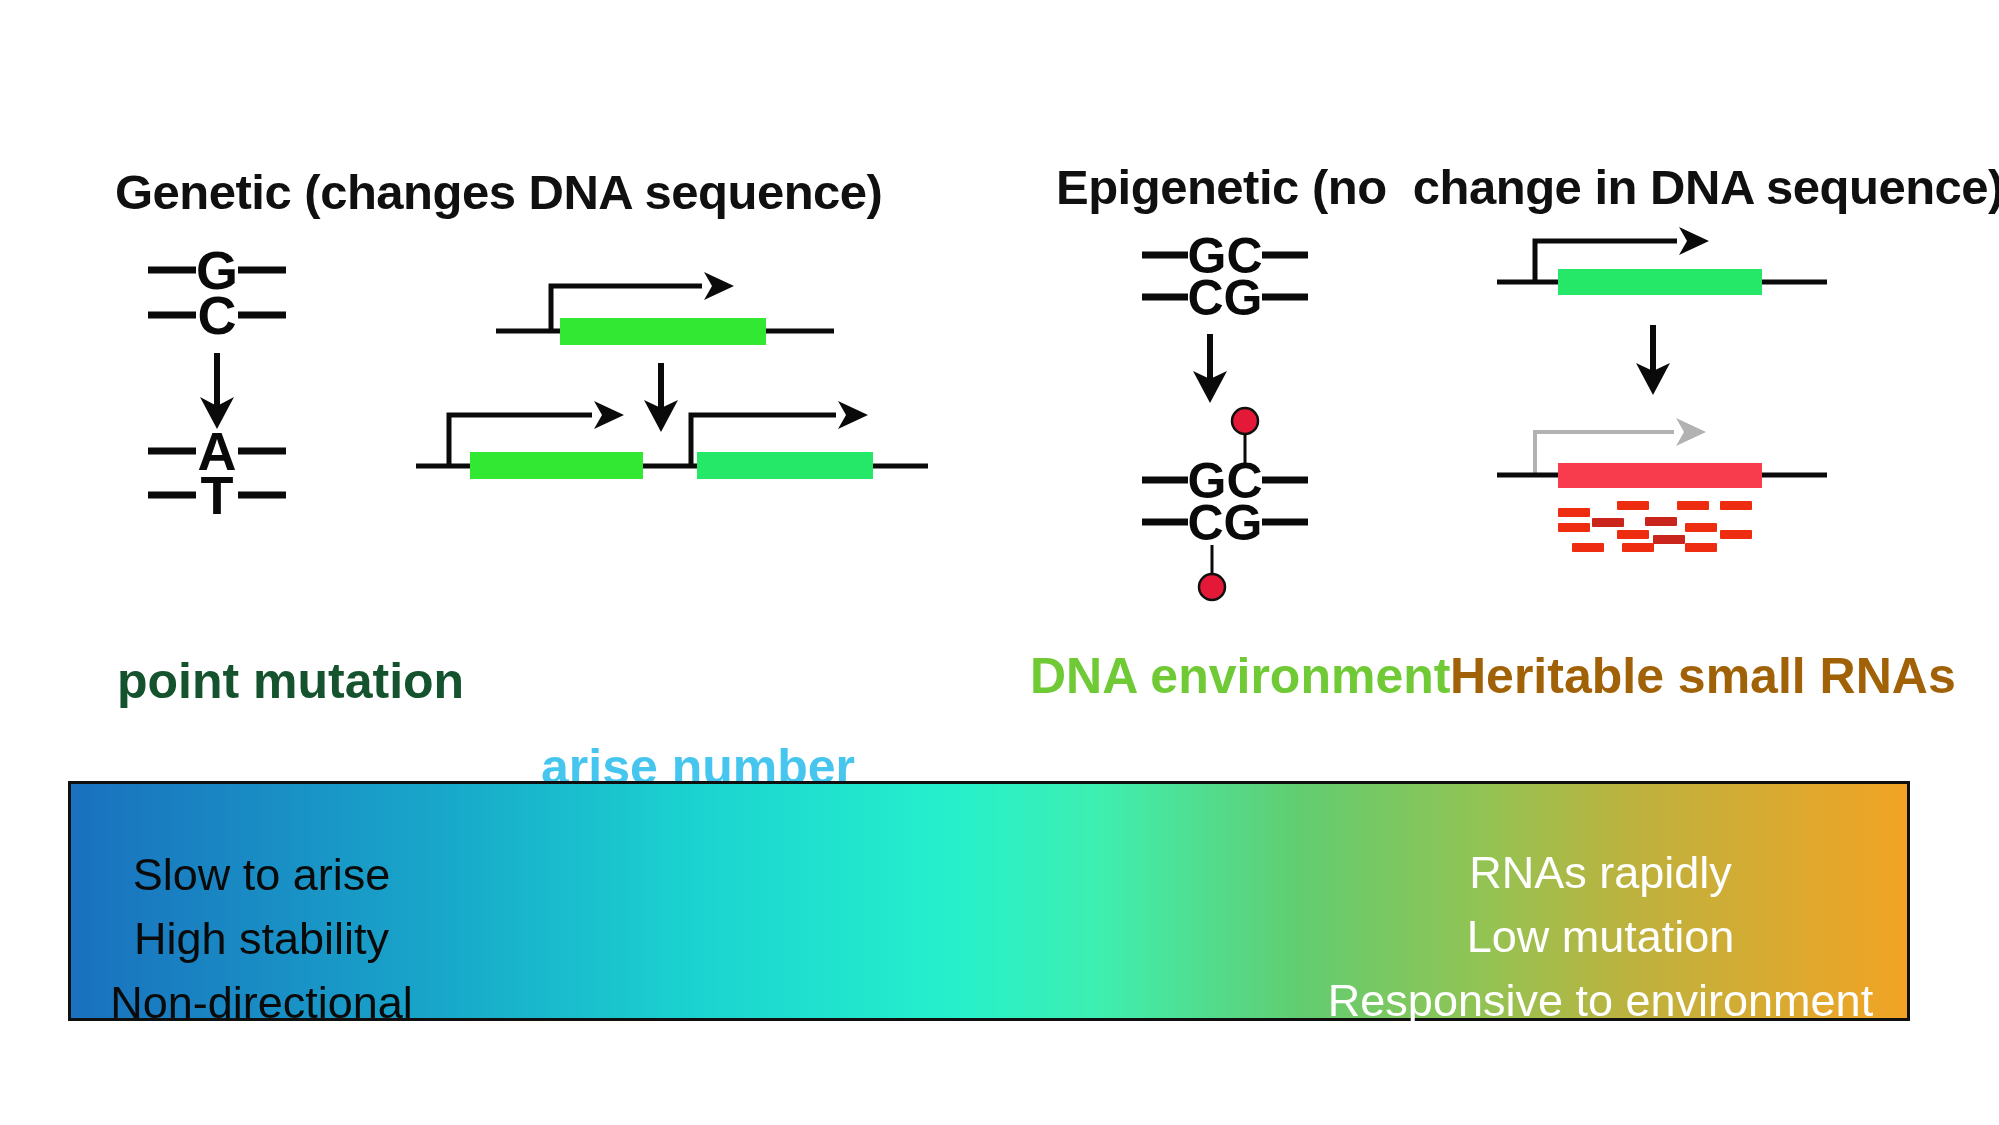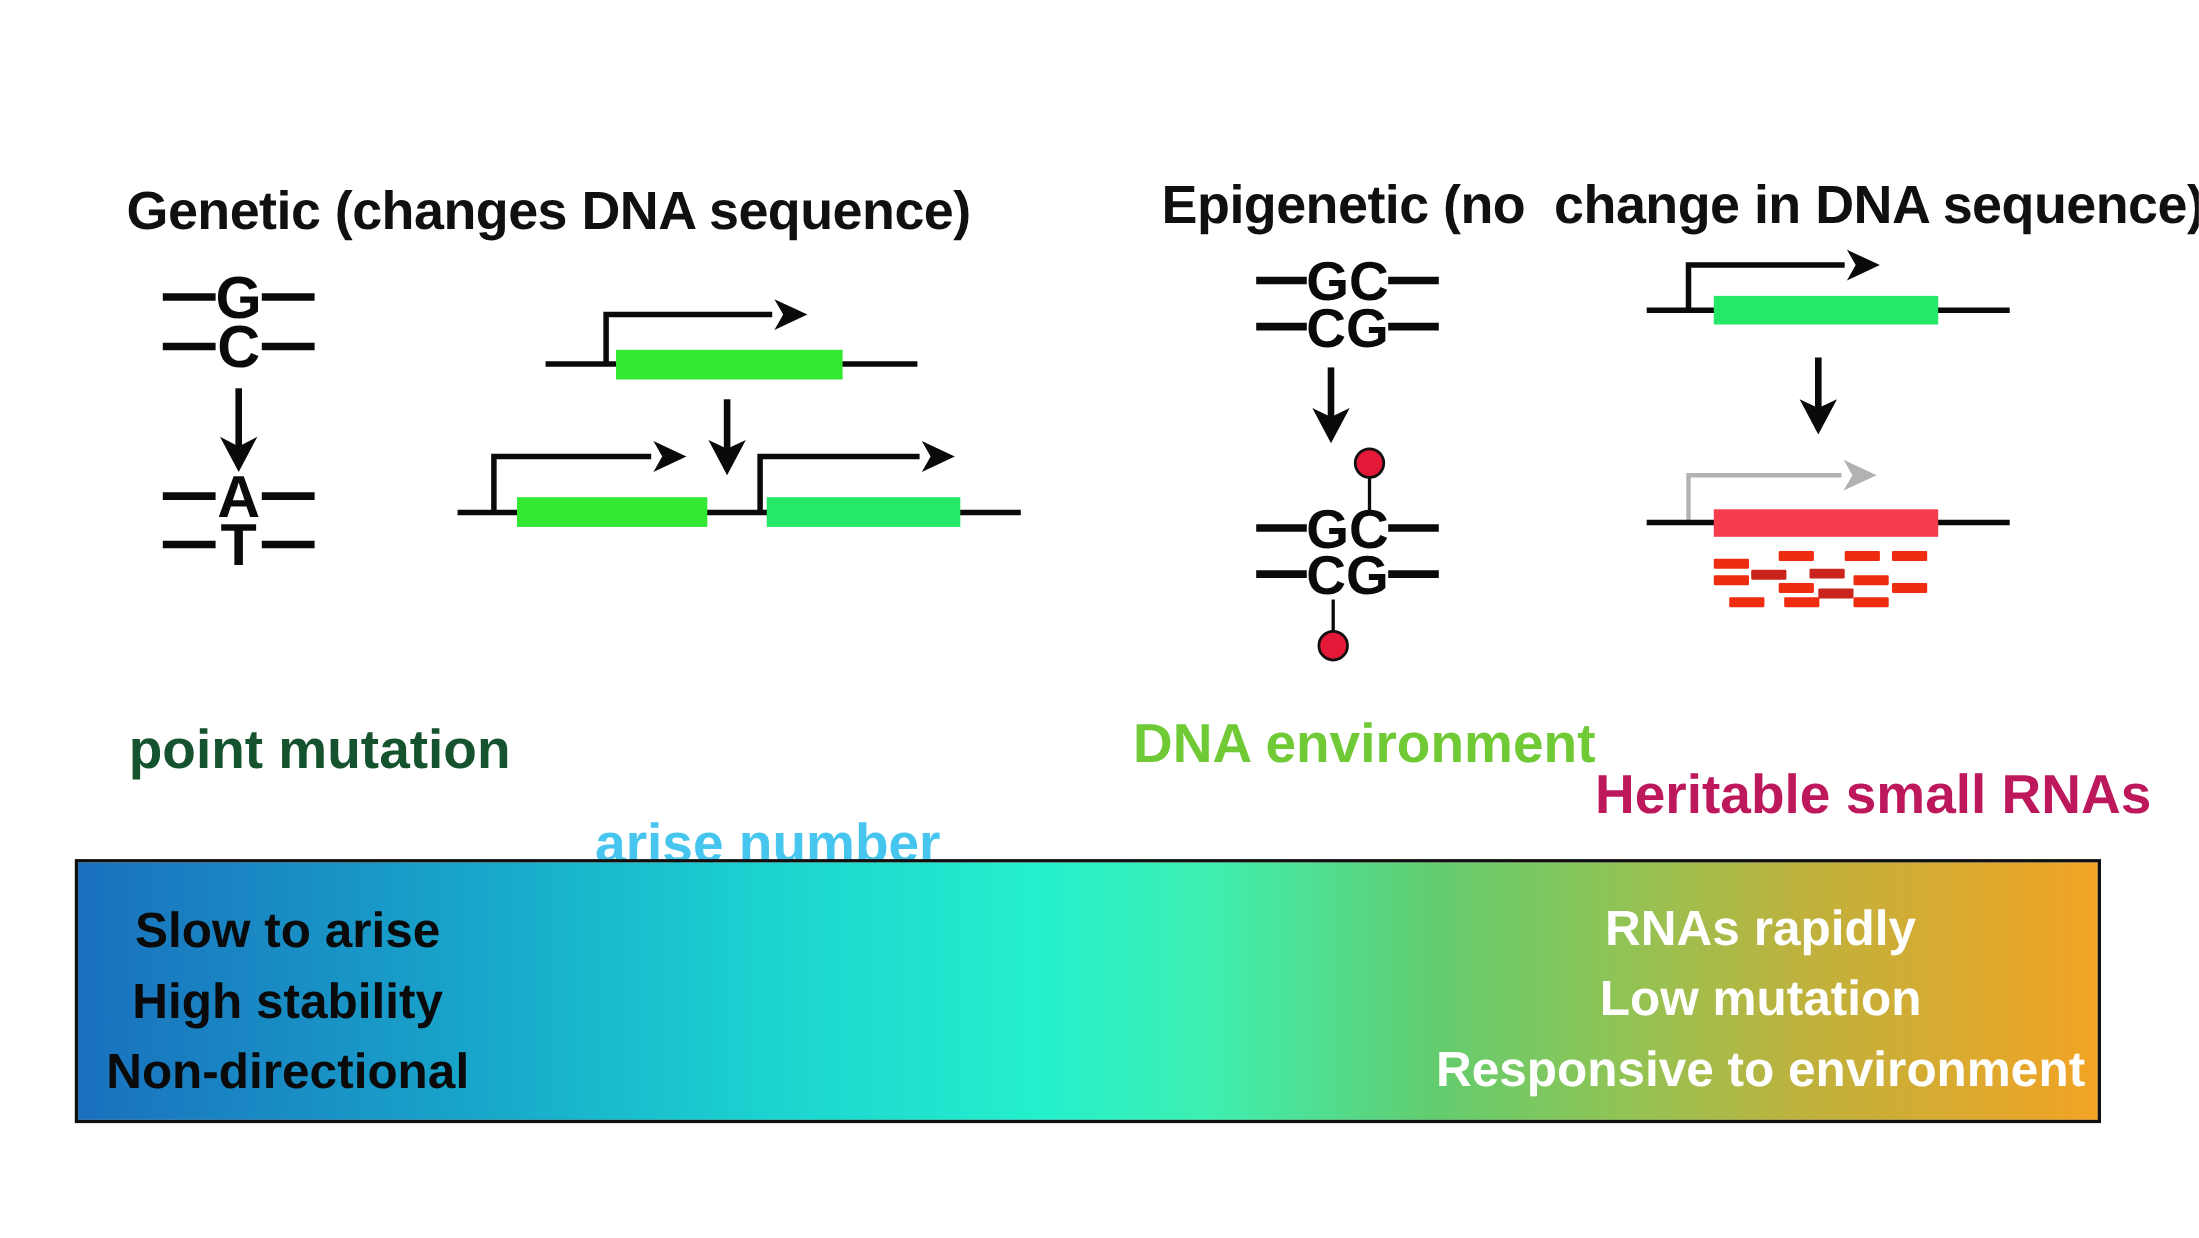--- a/index.html
+++ b/index.html
@@ -10,21 +10,21 @@
   .cat-label{position:absolute;font-size:50px;font-weight:600;line-height:62px;white-space:pre;}
   .center{text-align:center;}
   svg{position:absolute;overflow:visible;display:block;}
   svg text{font-family:"Liberation Sans",sans-serif;font-weight:700;fill:#0a0a0a;}
   .base-letter{font-size:54px;}
   .pair-letter{font-size:50px;}
   #gradient-bar{position:absolute;left:68px;top:781px;width:1836px;height:234px;
     border:3px solid #101010;
     background:linear-gradient(90deg,#1a70be 0%,#18a7ca 20%,#1bd3d0 34%,#25f0cc 48%,
                #3eefb0 56%,#62cd70 67%,#93c353 77%,#bdb23e 85%,#f2a324 100%);}
-  .bar-text{position:absolute;font-size:45px;font-weight:700;line-height:64px;text-align:center;}
+  .bar-text{position:absolute;font-size:45px;font-weight:400;line-height:64px;text-align:center;margin-top:29px;}
   #bar-text-left{left:18px;top:30px;width:345px;color:#0a0a0a;}
   #bar-text-right{left:1222px;top:28px;width:615px;color:#ffffff;}
 </style>
 </head>
 <body>
 
 <div id="figure">
 
   <div class="heading" style="left:115px;top:168px;">Genetic (changes DNA sequence)</div>
   <div class="heading" style="left:1056px;top:163px;">Epigenetic (no  change in DNA sequence)</div>
@@ -135,21 +135,21 @@
       <rect x="205" y="318" width="32" height="9" rx="1" fill="#ee2d10"></rect>
     </g>
   </svg>
 
   <div class="cat-label" style="left:85px;top:650px;color:#14532d;margin-left:32px;">point mutation</div>
   <div class="cat-label center" style="left:528px;top:612px;width:340px;color:#46c6ef;">
     <div>arise number</div>
     <div>change</div>
   </div>
   <div class="cat-label" style="left:1030px;top:645px;color:#70ca35;">DNA environment</div>
-  <div class="cat-label" style="left:1450px;top:645px;color:#be185d;margin-top:46px;">Heritable small RNAs</div>
+  <div class="cat-label" style="left:1450px;top:645px;color:#a16207;">Heritable small RNAs</div>
 
   <div id="gradient-bar">
     <div id="bar-text-left" class="bar-text">
       <div>Slow to arise</div>
       <div>High stability</div>
       <div>Non-directional</div>
     </div>
     <div id="bar-text-right" class="bar-text">
       <div>RNAs rapidly</div>
       <div>Low mutation</div>

